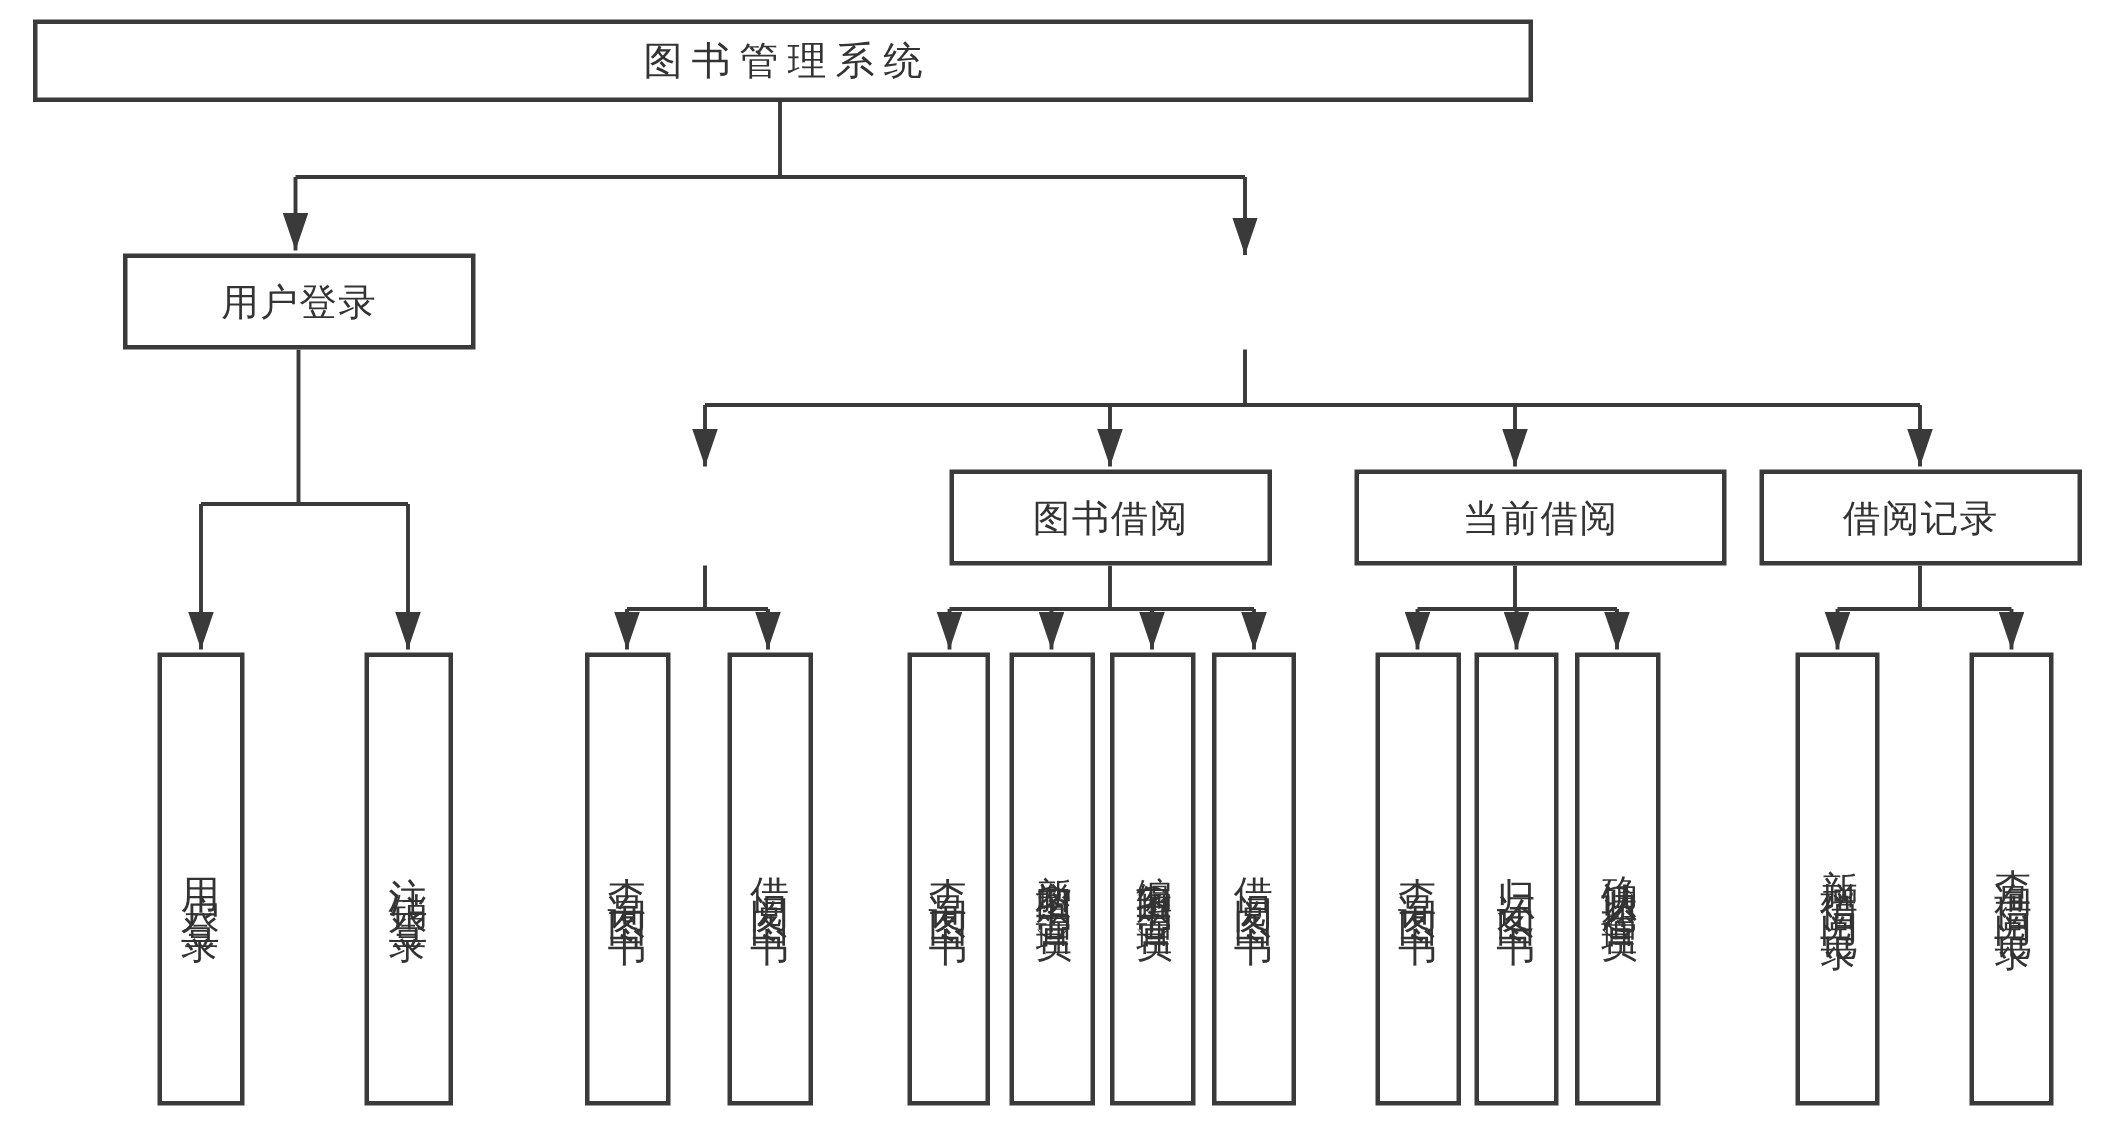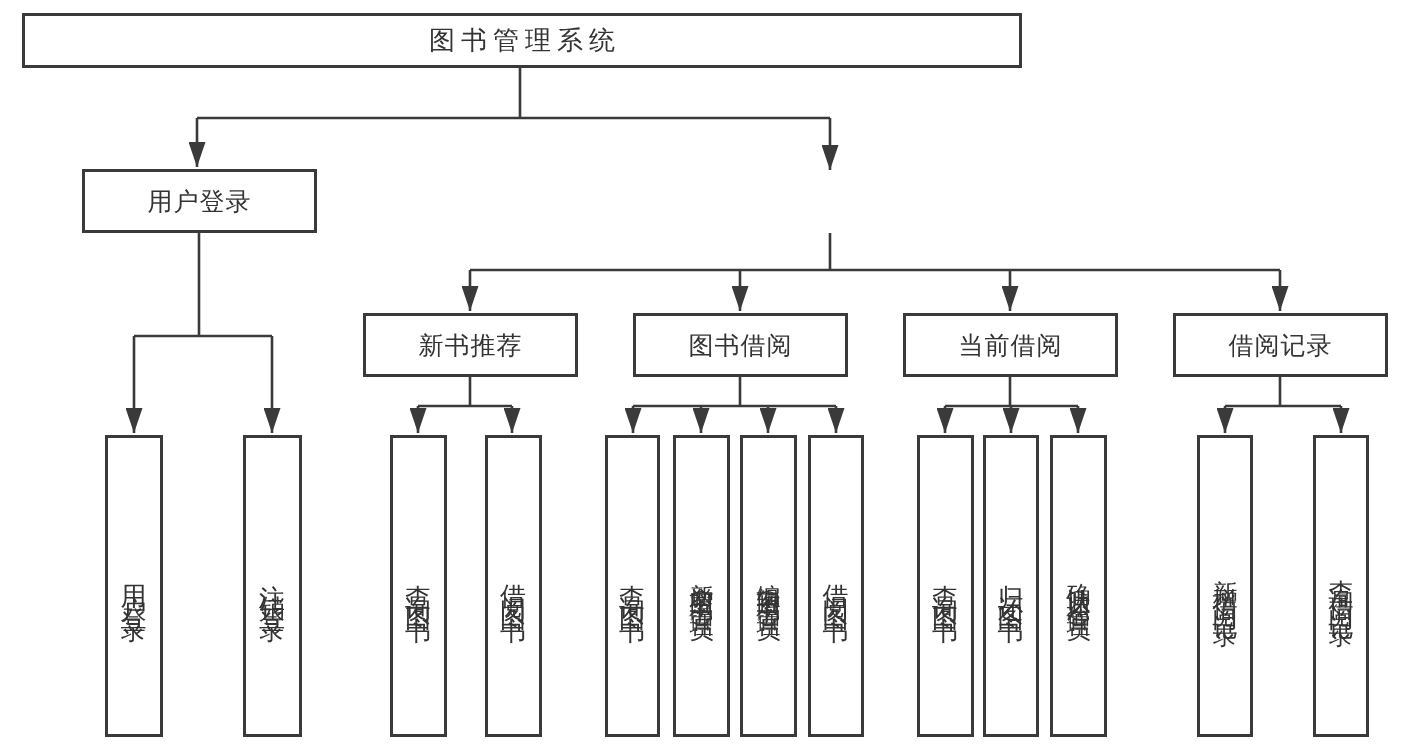--- a/index.html
+++ b/index.html
@@ -137,27 +137,24 @@
   </svg>
 
   <div class="node node-l1" style="left:22px; top:13px; width:1000px; height:55px;">
     <span>图书管理系统</span>
   </div>
 
   <div class="node node-l2" style="left:82px; top:169px; width:235px; height:64px;">
     <span>用户登录</span>
   </div>
 
-  <div class="node node-l3" style="left:363px; top:313px; width:215px; height:64px;">
-    <span>新书推荐</span>
-  </div>
   <div class="node node-l3" style="left:633px; top:313px; width:215px; height:64px;">
     <span>图书借阅</span>
   </div>
-  <div class="node node-l3" style="left:903px; top:313px; width:215px; height:64px;">
+  <div class="node node-l3" style="left:903px; top:313px; width:248px; height:64px;">
     <span>当前借阅</span>
   </div>
   <div class="node node-l3" style="left:1173px; top:313px; width:215px; height:64px;">
     <span>借阅记录</span>
   </div>
 
   <div class="leaf" style="left:105px; width:58px;">
     <span class="vlabel">用户登录</span>
   </div>
   <div class="leaf" style="left:243px; width:59px;">

